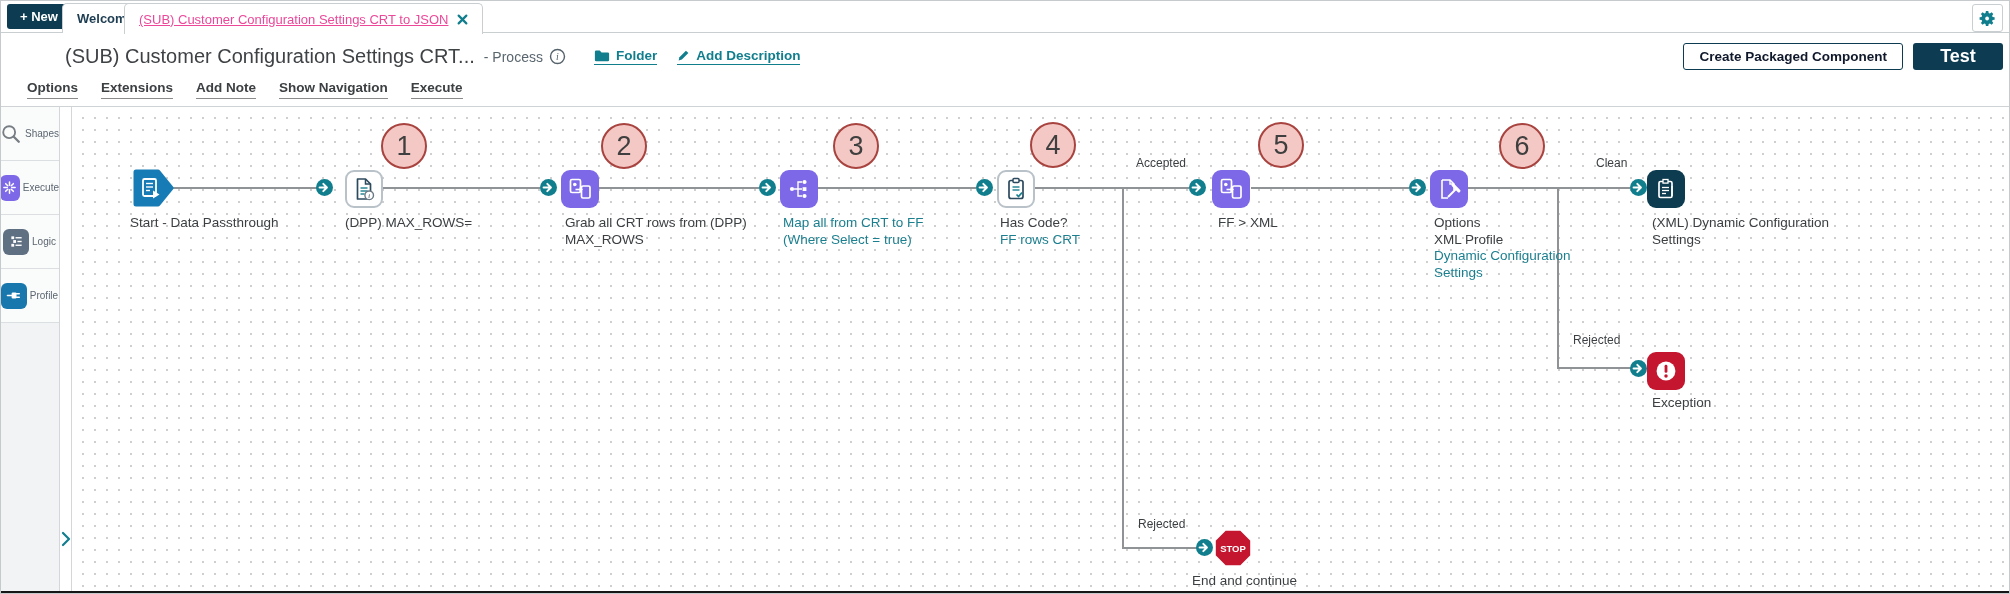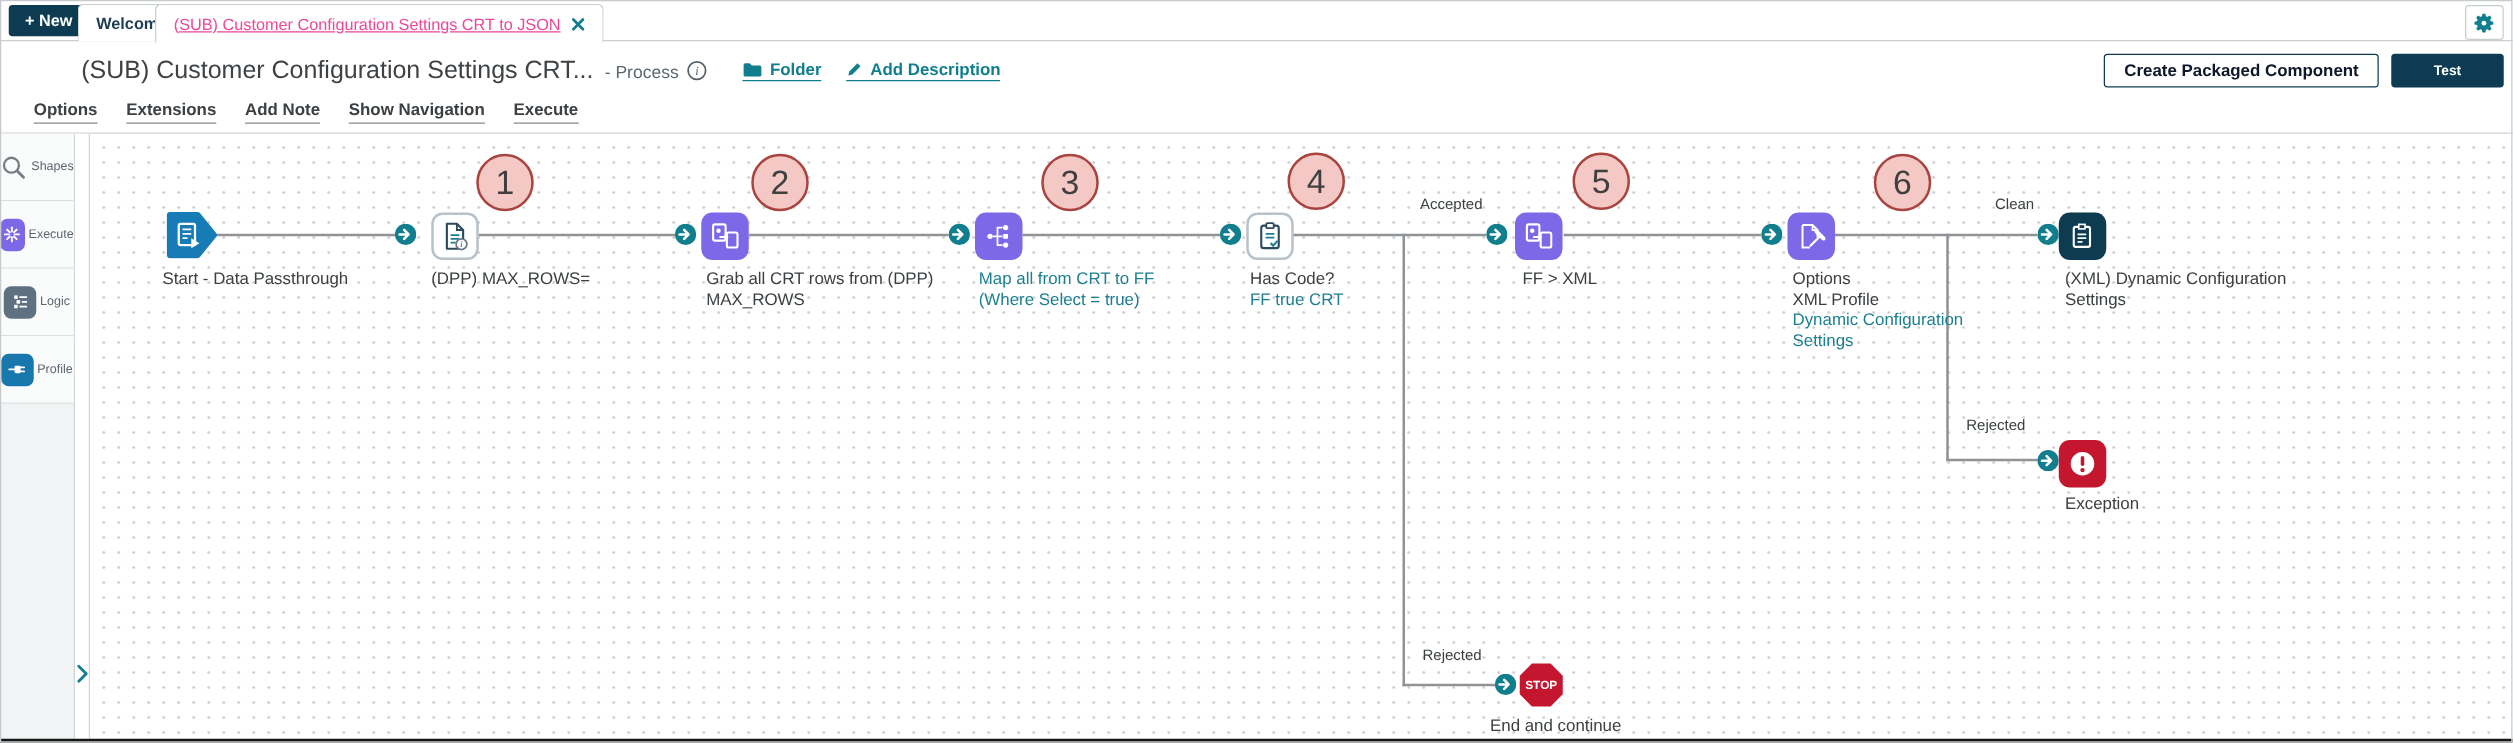--- a/index.html
+++ b/index.html
@@ -30,21 +30,21 @@
   .page-type { font-size:14px; color:#5a666e; margin-left:9px; }
   .info-wrap { margin-left:6px; display:flex; align-items:center; }
   .hlink { display:flex; align-items:center; gap:6px; color:#117e8e; font-size:13.5px; font-weight:bold;
     border-bottom:1px solid #117e8e; padding-bottom:1px; cursor:pointer; }
   .hlink.folder { margin-left:28px; }
   .hlink.adddesc { margin-left:20px; }
   .btn-outline { position:absolute; right:107px; top:10px; height:27px; padding:0 15px; background:#fff;
     border:1px solid #0d3c52; border-radius:3px; color:#0f172a; font-size:13.5px; font-weight:bold;
     display:flex; align-items:center; cursor:pointer; }
   .btn-solid { position:absolute; right:7px; top:10px; height:27px; width:90px; background:#0d3c52;
-    border-radius:3px; color:#fff; font-size:11px; font-weight:bold; display:flex; align-items:center; justify-content:center; cursor:pointer; }
+    border-radius:3px; color:#fff; font-size:18px; font-weight:bold; display:flex; align-items:center; justify-content:center; cursor:pointer; }
 
   
   .menurow { position:absolute; top:80px; left:27px; display:flex; gap:23px; }
   .menu-item { font-size:13.5px; font-weight:bold; color:#3c4043; border-bottom:1.5px solid #8a8a8a;
     padding-bottom:3px; cursor:pointer; white-space:nowrap; }
 
   
   .main { position:absolute; top:106px; left:0; right:0; bottom:3px; border-top:1px solid #d0d3d5; background:#fff; }
   .rail { position:absolute; left:0; top:0; bottom:0; width:60px; background:#f2f3f4; border-right:1px solid #d4d7d9; }
   .rail-cell { height:54px; background:#fafbfb; border-bottom:1px solid #dcdfe1; display:flex; flex-direction:row;
@@ -400,21 +400,21 @@
     <div class="lbl" style="left:493px;top:108px;">
       <div>Grab all CRT rows from (DPP)</div>
       <div>MAX_ROWS</div>
     </div>
     <div class="lbl teal" style="left:711px;top:108px;">
       <div>Map all from CRT to FF</div>
       <div>(Where Select = true)</div>
     </div>
     <div class="lbl" style="left:928px;top:108px;">
       <div>Has Code?</div>
-      <div class="teal">FF true CRT</div>
+      <div class="teal">FF rows CRT</div>
     </div>
     <div class="branch-lbl" style="left:1064px;top:49px;">Accepted</div>
     <div class="lbl" style="left:1146px;top:108px;">FF &gt; XML</div>
     <div class="lbl" style="left:1362px;top:108px;">
       <div>Options</div>
       <div>XML Profile</div>
       <div class="teal">Dynamic Configuration</div>
       <div class="teal">Settings</div>
     </div>
     <div class="branch-lbl" style="left:1524px;top:49px;">Clean</div>

